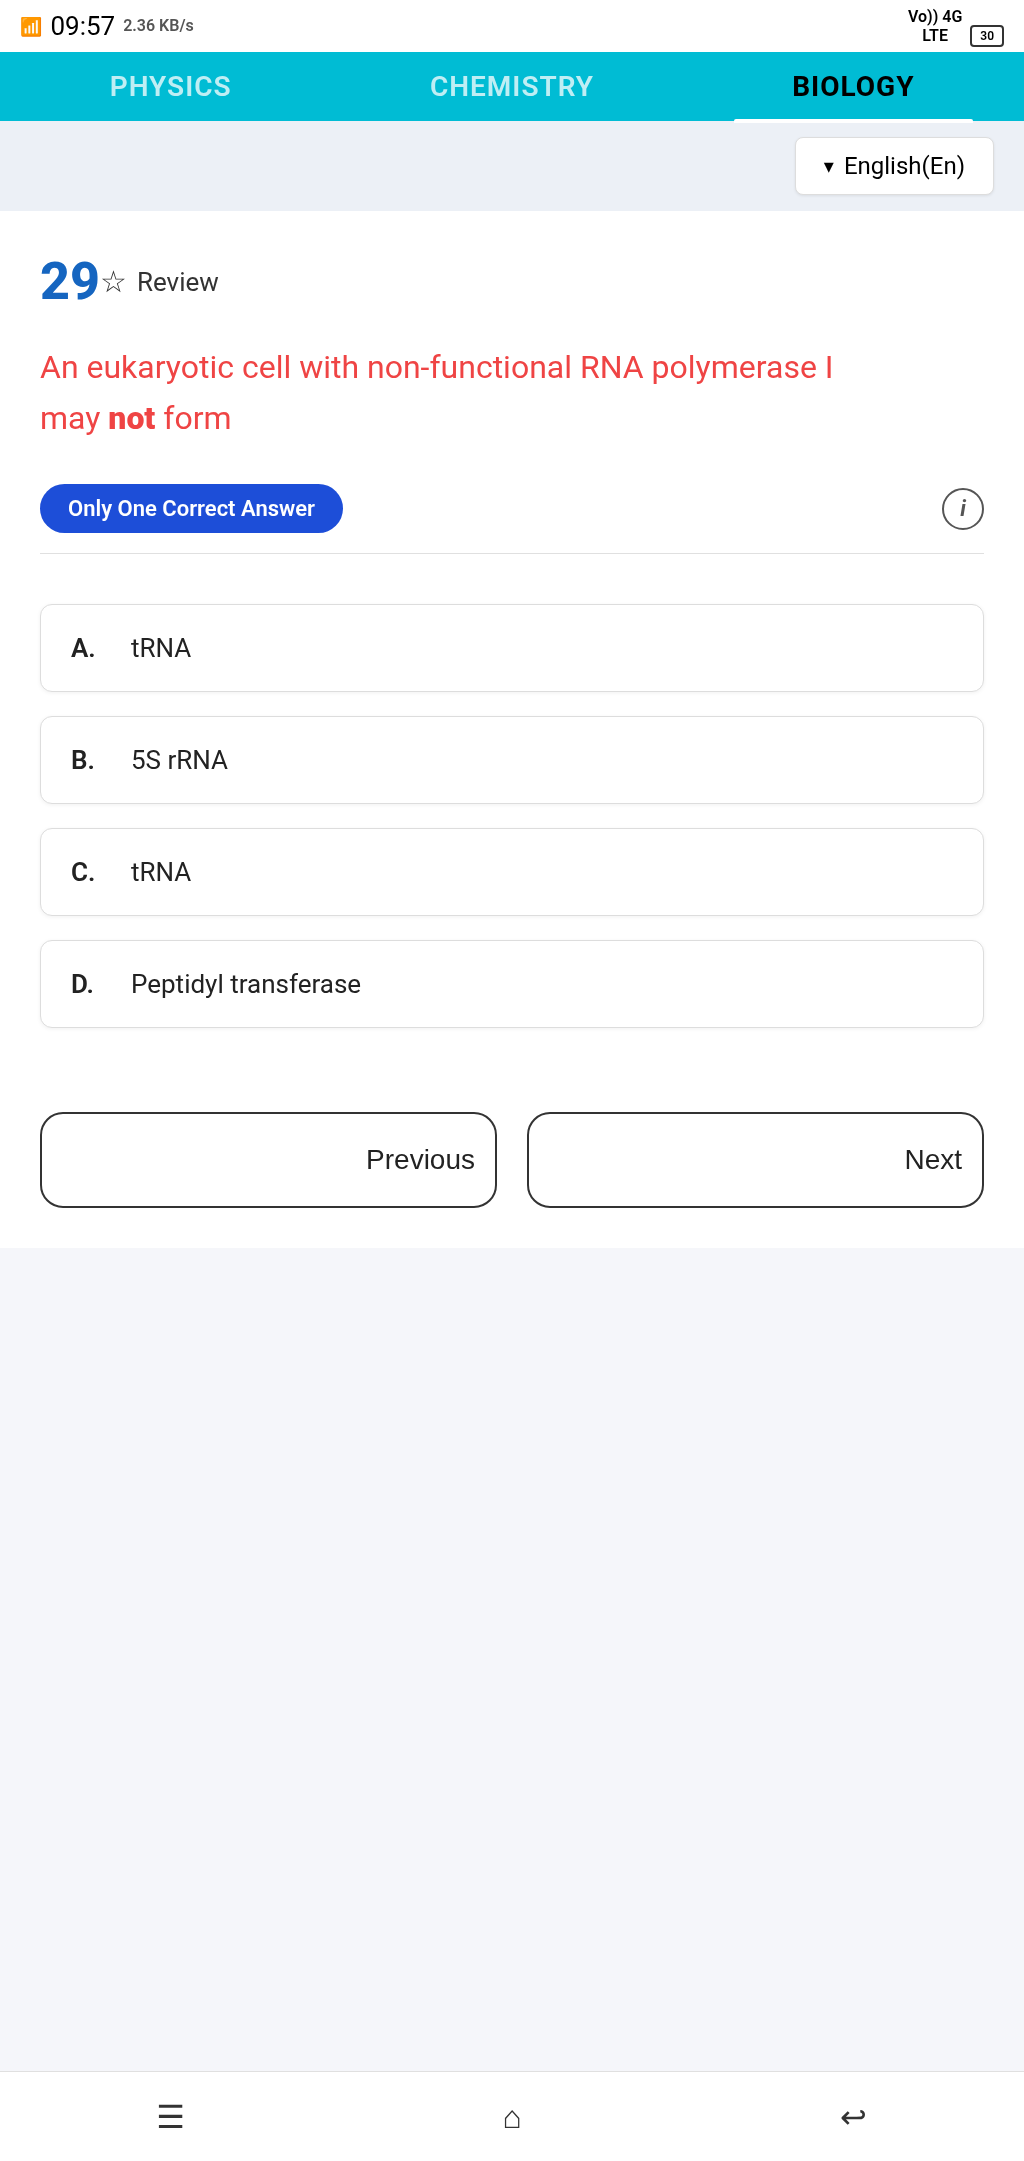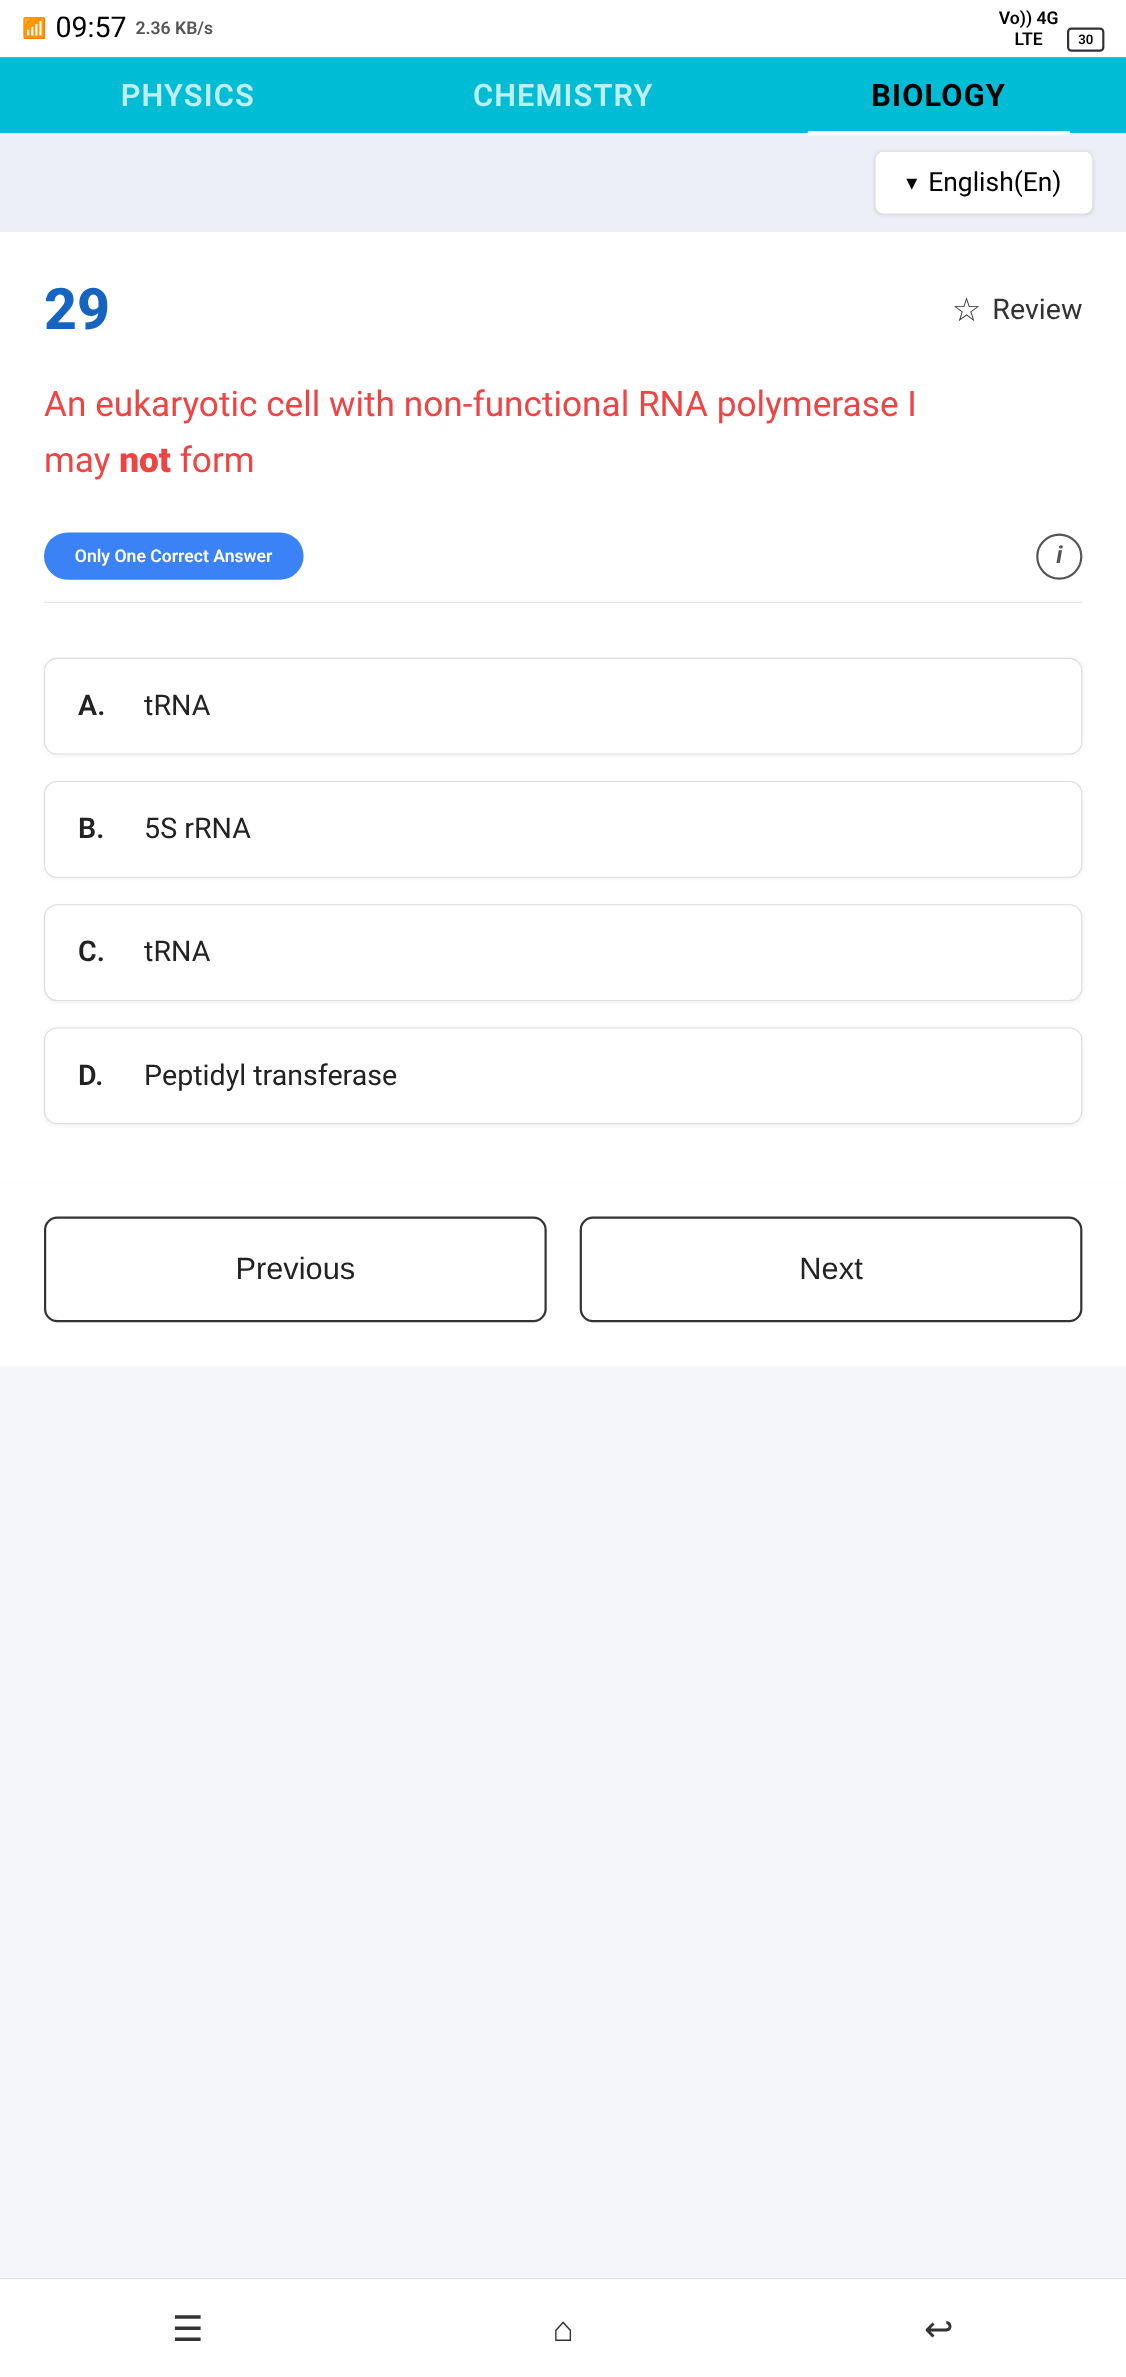--- a/index.html
+++ b/index.html
@@ -112,21 +112,20 @@
       font-size: 20px;
     }
 
     
     .question-area {
       background: #fff;
       padding: 40px 40px 30px;
     }
     .question-header {
       display: flex;
-      justify-content: space-between;
       align-items: center;
       margin-bottom: 30px;
     }
     .question-number {
       font-size: 52px;
       font-weight: 800;
       color: #1565c0;
     }
     .review-btn {
       display: flex;
@@ -150,25 +149,25 @@
     }
 
     
     .answer-type-row {
       display: flex;
       justify-content: space-between;
       align-items: center;
       margin-bottom: 20px;
     }
     .answer-badge {
-      background: #3b82f6;
+      background: #1d4ed8;
       color: #fff;
       border-radius: 30px;
       padding: 12px 28px;
-      font-size: 16px;
+      font-size: 22px;
       font-weight: 600;
     }
     .info-icon {
       width: 42px;
       height: 42px;
       border: 2px solid #555;
       border-radius: 50%;
       display: flex;
       align-items: center;
       justify-content: center;
@@ -226,27 +225,27 @@
     
     .nav-buttons {
       background: #fff;
       display: flex;
       gap: 30px;
       padding: 30px 40px 40px;
     }
     .nav-button {
       flex: 1;
       border: 2px solid #333;
-      border-radius: 12px;
+      border-radius: 23px;
       background: #fff;
       font-size: 28px;
       font-weight: 500;
       padding: 30px 20px;
       cursor: pointer;
-      text-align: center;
+      text-align: right;
       color: #222;
     }
 
     
     .bottom-bar {
       position: fixed;
       bottom: 0;
       left: 0;
       width: 1024px;
       background: #fff;

